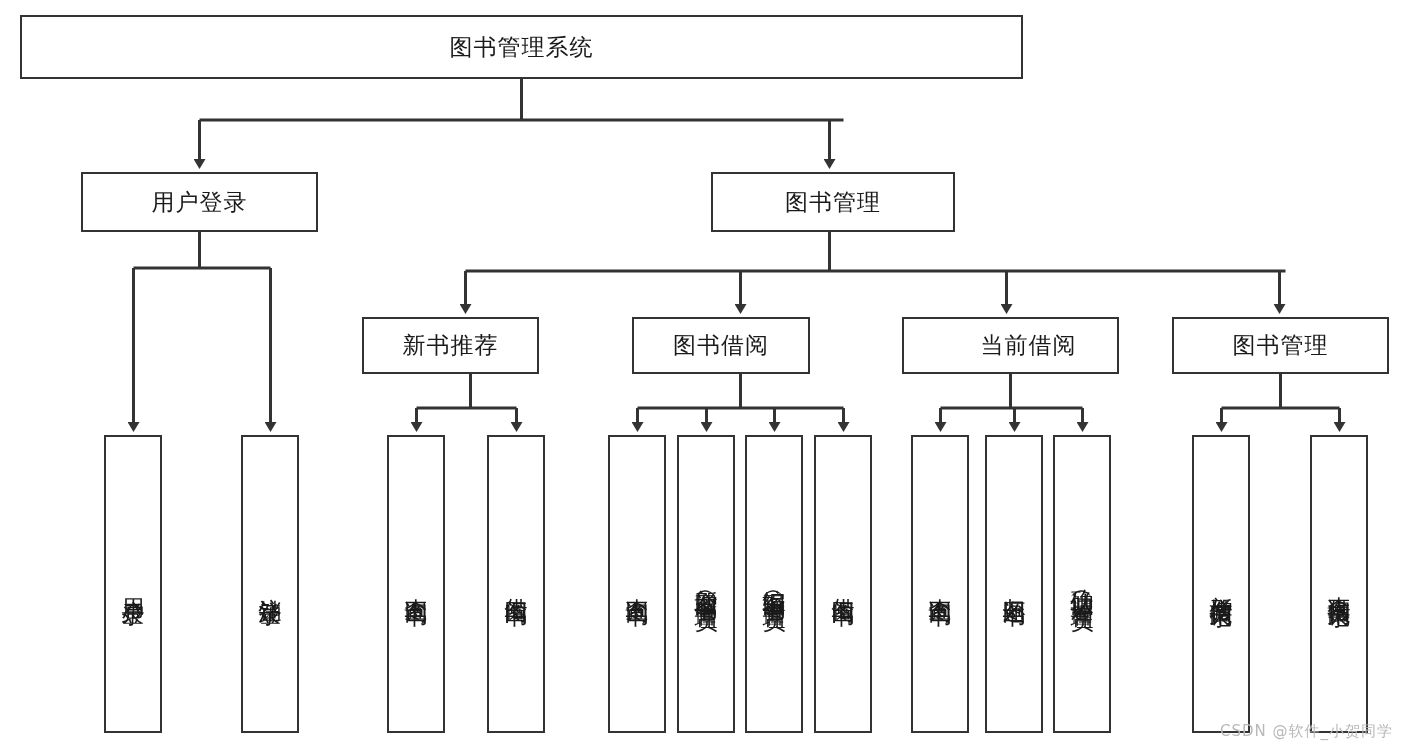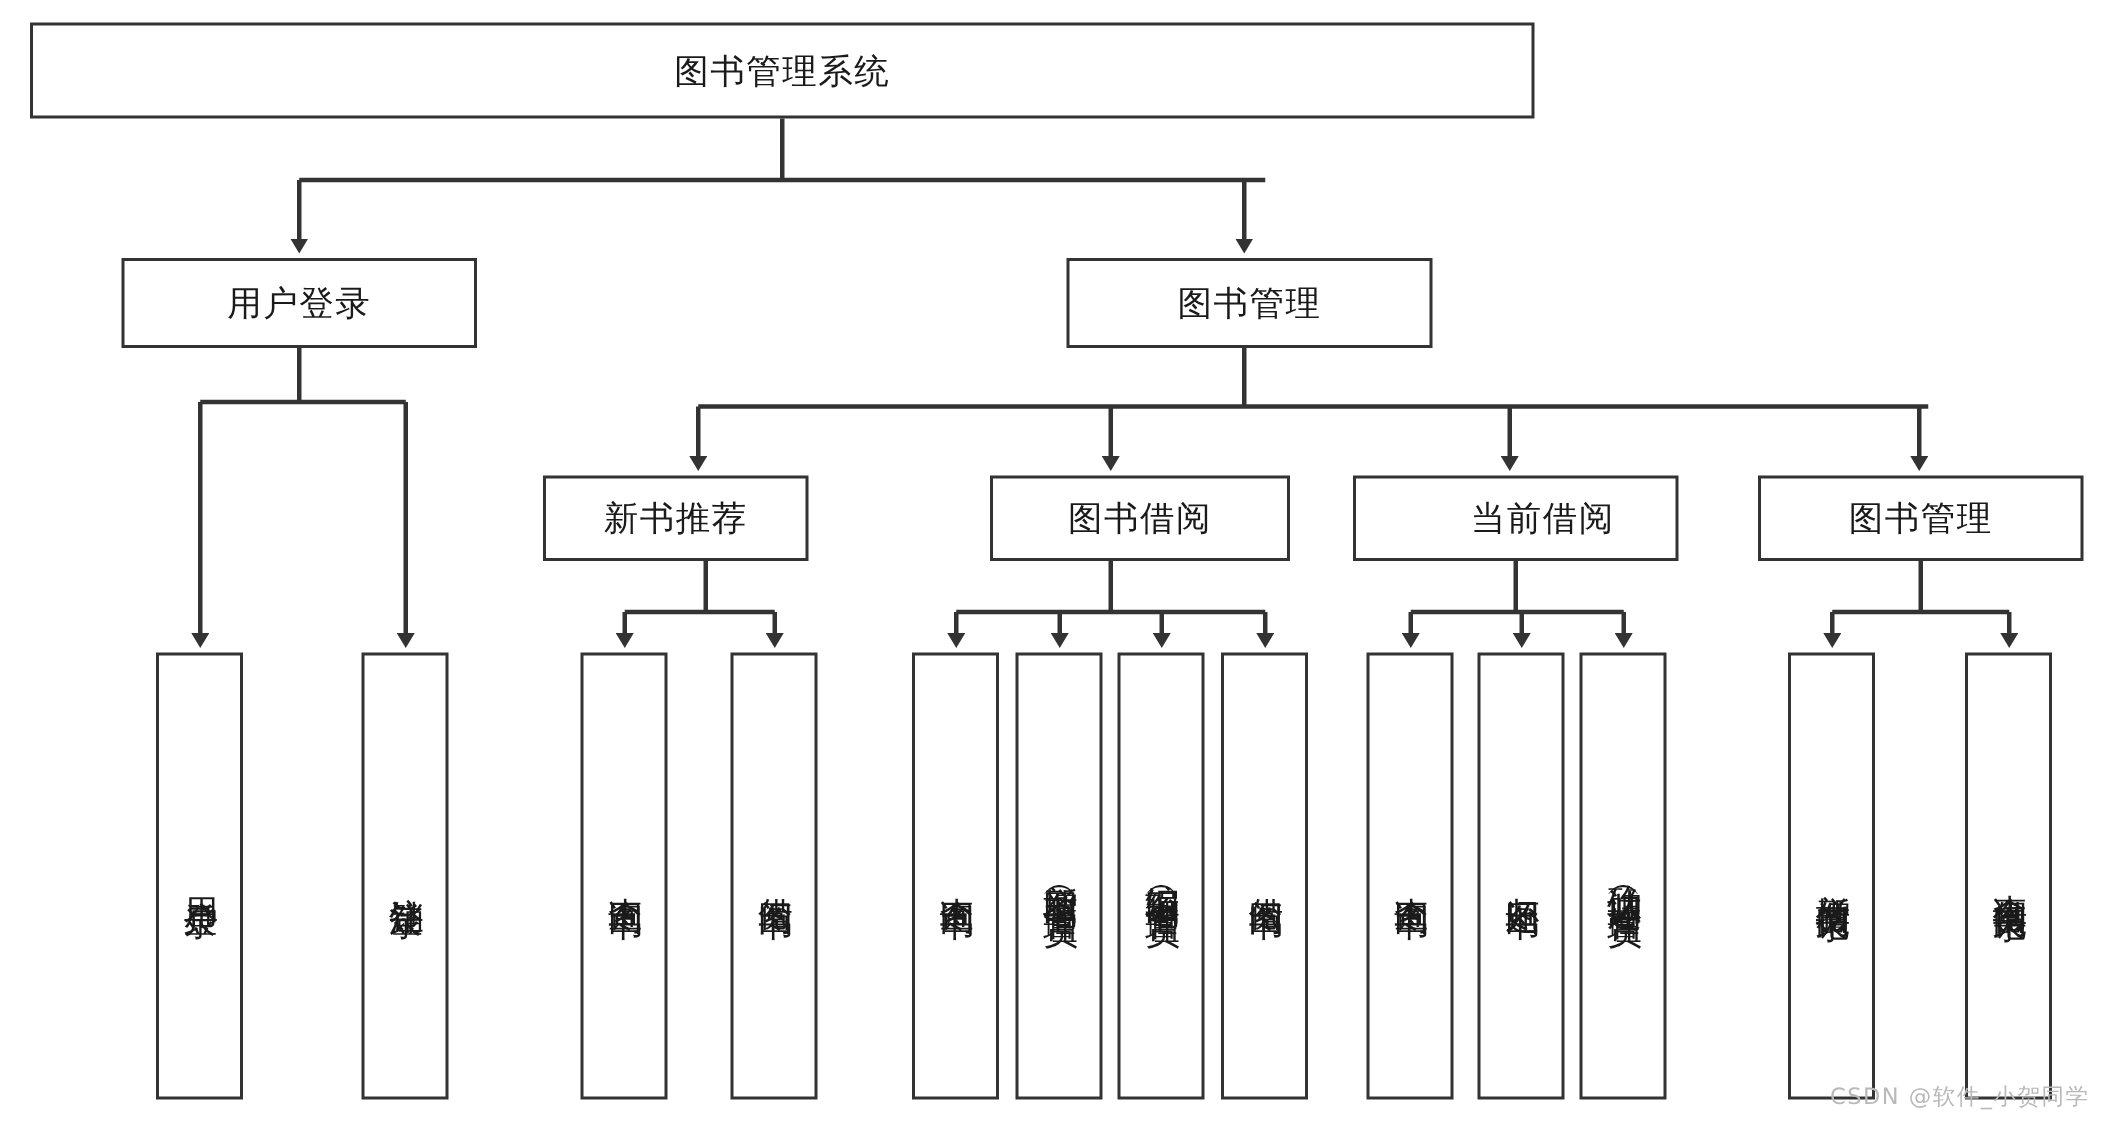--- a/index.html
+++ b/index.html
@@ -113,21 +113,21 @@
   </div>
 
   <div class="node node-h" style="left:711px;top:172px;width:244px;height:60px;">
     <span>图书管理</span>
   </div>
 
   <div class="node node-h" style="left:362px;top:317px;width:177px;height:57px;">
     <span>新书推荐</span>
   </div>
 
-  <div class="node node-h" style="left:660px;top:317px;width:200px;height:57px;font-family:Liberation Serif, serif;">
+  <div class="node node-h" style="left:632px;top:317px;width:178px;height:57px;font-family:Liberation Serif, serif;">
     <span>图书借阅</span>
   </div>
 
   <div class="node node-h" style="left:902px;top:317px;width:217px;height:57px;padding-left:36px;">
     <span>当前借阅</span>
   </div>
 
   <div class="node node-h" style="left:1172px;top:317px;width:217px;height:57px;">
     <span>图书管理</span>
   </div>

